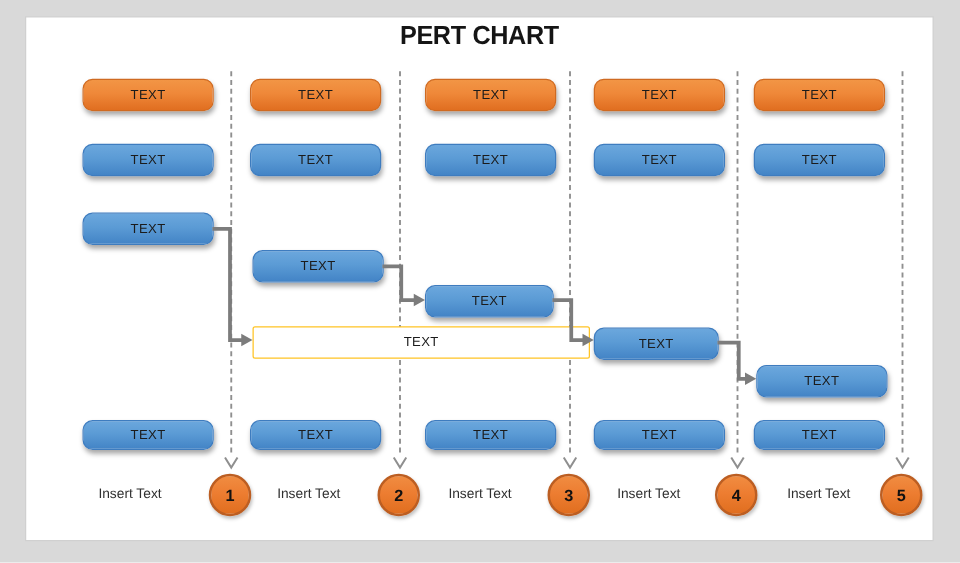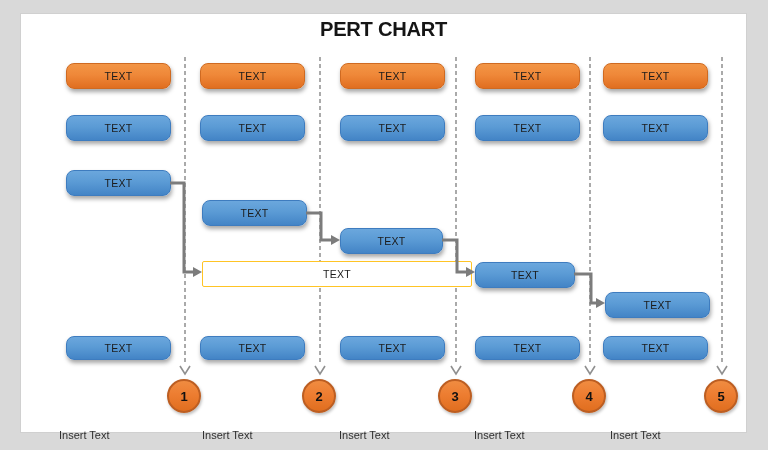--- a/index.html
+++ b/index.html
@@ -46,22 +46,22 @@
   }
   .milestone-circle{
     position:absolute;width:34px;height:34px;border-radius:50%;
     background:linear-gradient(to bottom,#F08C41 0%,#ED7D31 45%,#E06E1F 100%);
     border:2px solid #BC5E22;box-sizing:border-box;
     display:flex;align-items:center;justify-content:center;
     font-size:13px;font-weight:bold;color:#111;
     box-shadow:1px 2px 3px rgba(0,0,0,0.25);
   }
   .insert-label{
-    position:absolute;width:90px;
-    font-size:11px;font-weight:500;color:#2f2f2f;margin-top:40px;
+    position:absolute;width:90px;text-align:center;
+    font-size:11px;font-weight:500;color:#2f2f2f;
   }
 </style>
 </head>
 <body style="background: rgb(217, 217, 217);">
 
 <div class="stage">
   <div class="panel" style="background: rgb(255, 255, 255);"></div>
   <h1 class="title">PERT CHART</h1>
   <svg class="layer" id="layer-back" viewBox="0 0 768 450">
       <line x1="185" x2="185" y1="57" y2="365" stroke="#8F8F8F" stroke-width="1.5" stroke-dasharray="4 3"></line>

